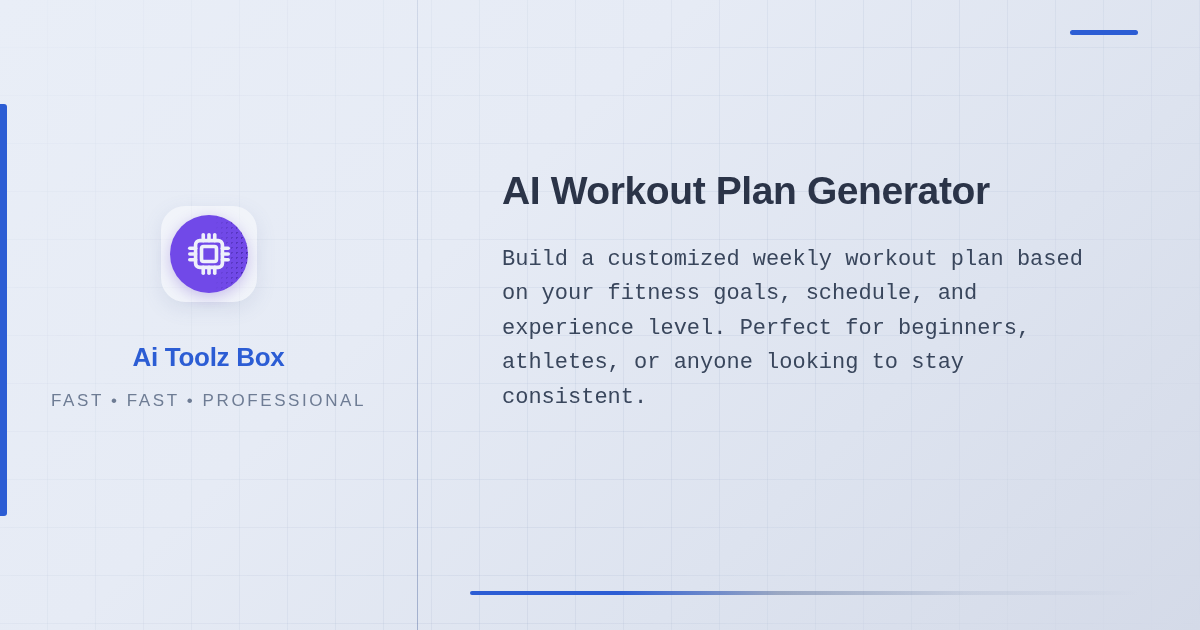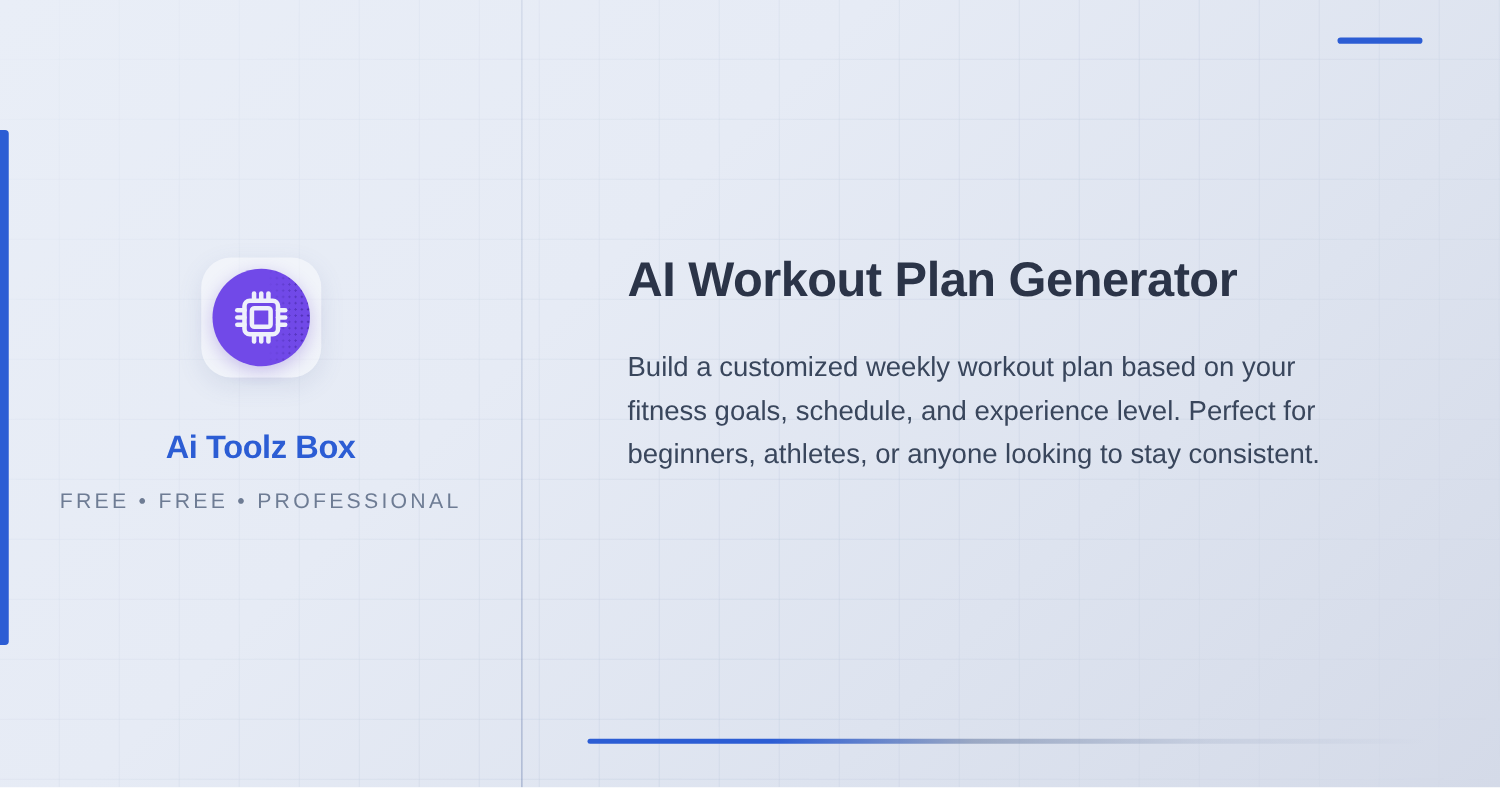--- a/index.html
+++ b/index.html
@@ -124,20 +124,21 @@
     color:#2b3448;
     letter-spacing:-0.4px;
     line-height:1.15;
     margin-bottom:29px;
   }
   .content-desc {
     font-size:22px; font-weight:normal;
     color:#39465c;
     line-height:1.57;
     max-width:600px;
+    font-family:Liberation Mono, monospace;
   }
 </style>
 </head>
 <body>
 
 <div id="og-card">
 
   <div class="grid-overlay"></div>
 
   <div class="accent-bar-left"></div>
@@ -169,21 +170,21 @@
               <line x1="19" y1="15" x2="22" y2="15"></line>
               <rect x="8.1" y="8.1" width="7.8" height="7.8" rx="1.1"></rect>
               <text x="12" y="14.55" text-anchor="middle" font-family="Liberation Sans, sans-serif" font-size="5.6" font-weight="bold" fill="#7149e8" stroke="none">Ai</text>
             </svg>
           </span>
         </div>
       </div>
 
       <div class="brand-name">Ai Toolz Box</div>
 
-      <div class="brand-tagline">FREE • FREE • PROFESSIONAL</div>
+      <div class="brand-tagline">FAST • FAST • PROFESSIONAL</div>
     </div>
 
     <div class="content-panel">
       <h1 class="content-title">AI Workout Plan Generator</h1>
       <p class="content-desc">Build a customized weekly workout plan based on your fitness goals, schedule, and experience level. Perfect for beginners, athletes, or anyone looking to stay consistent.</p>
     </div>
 
   </div>
 </div>
 

